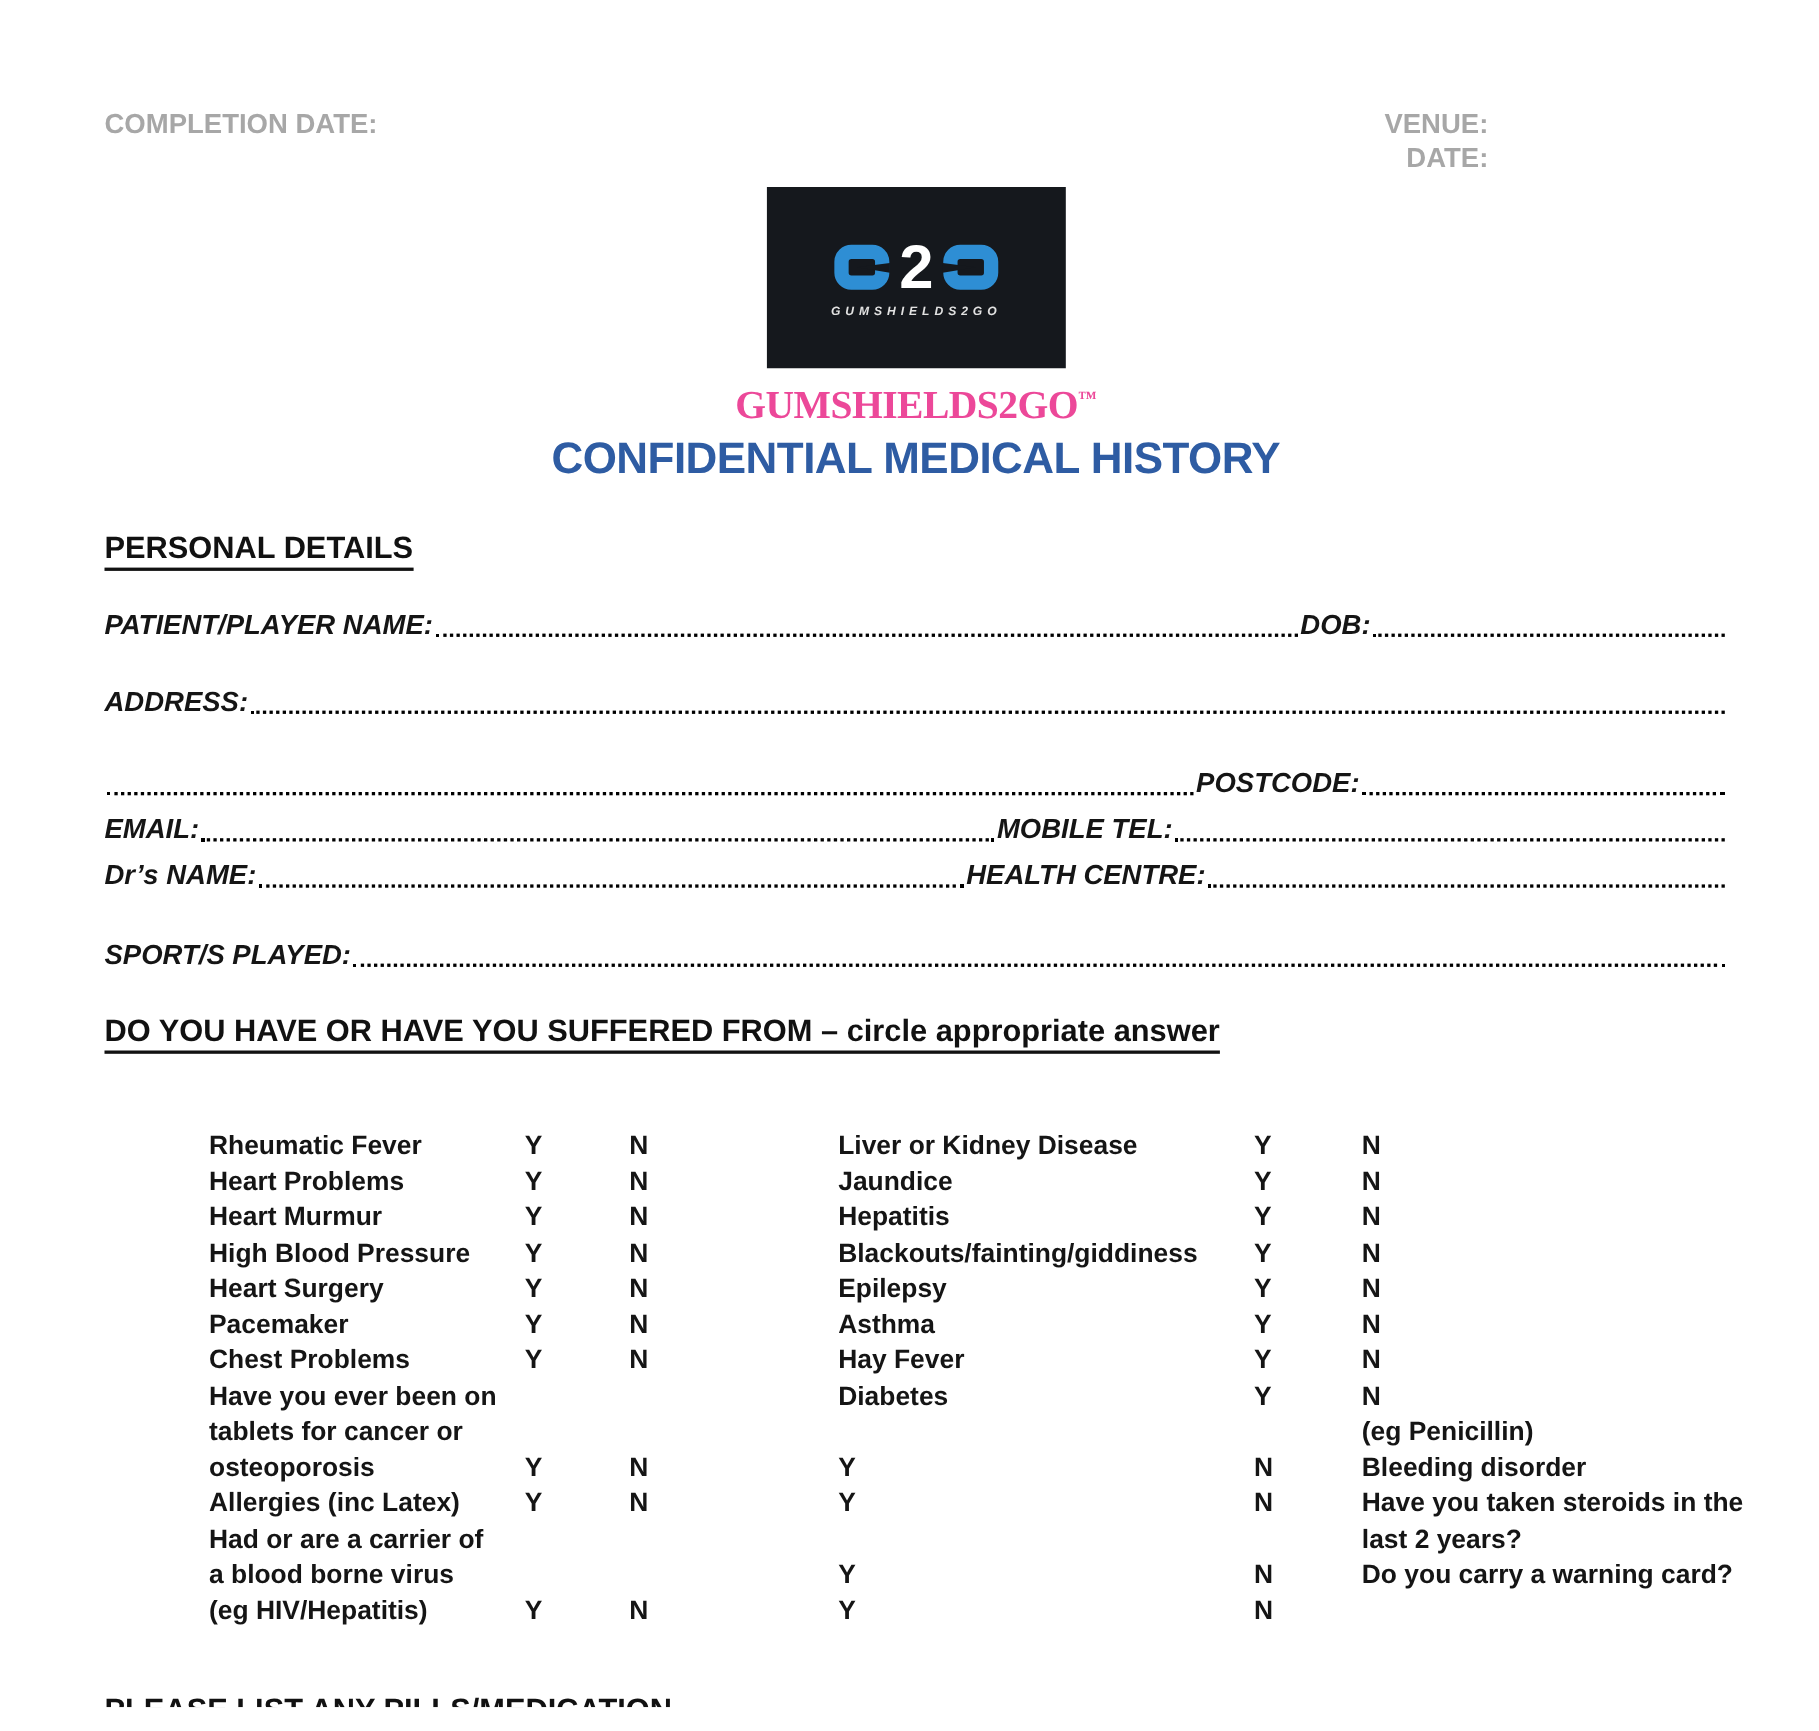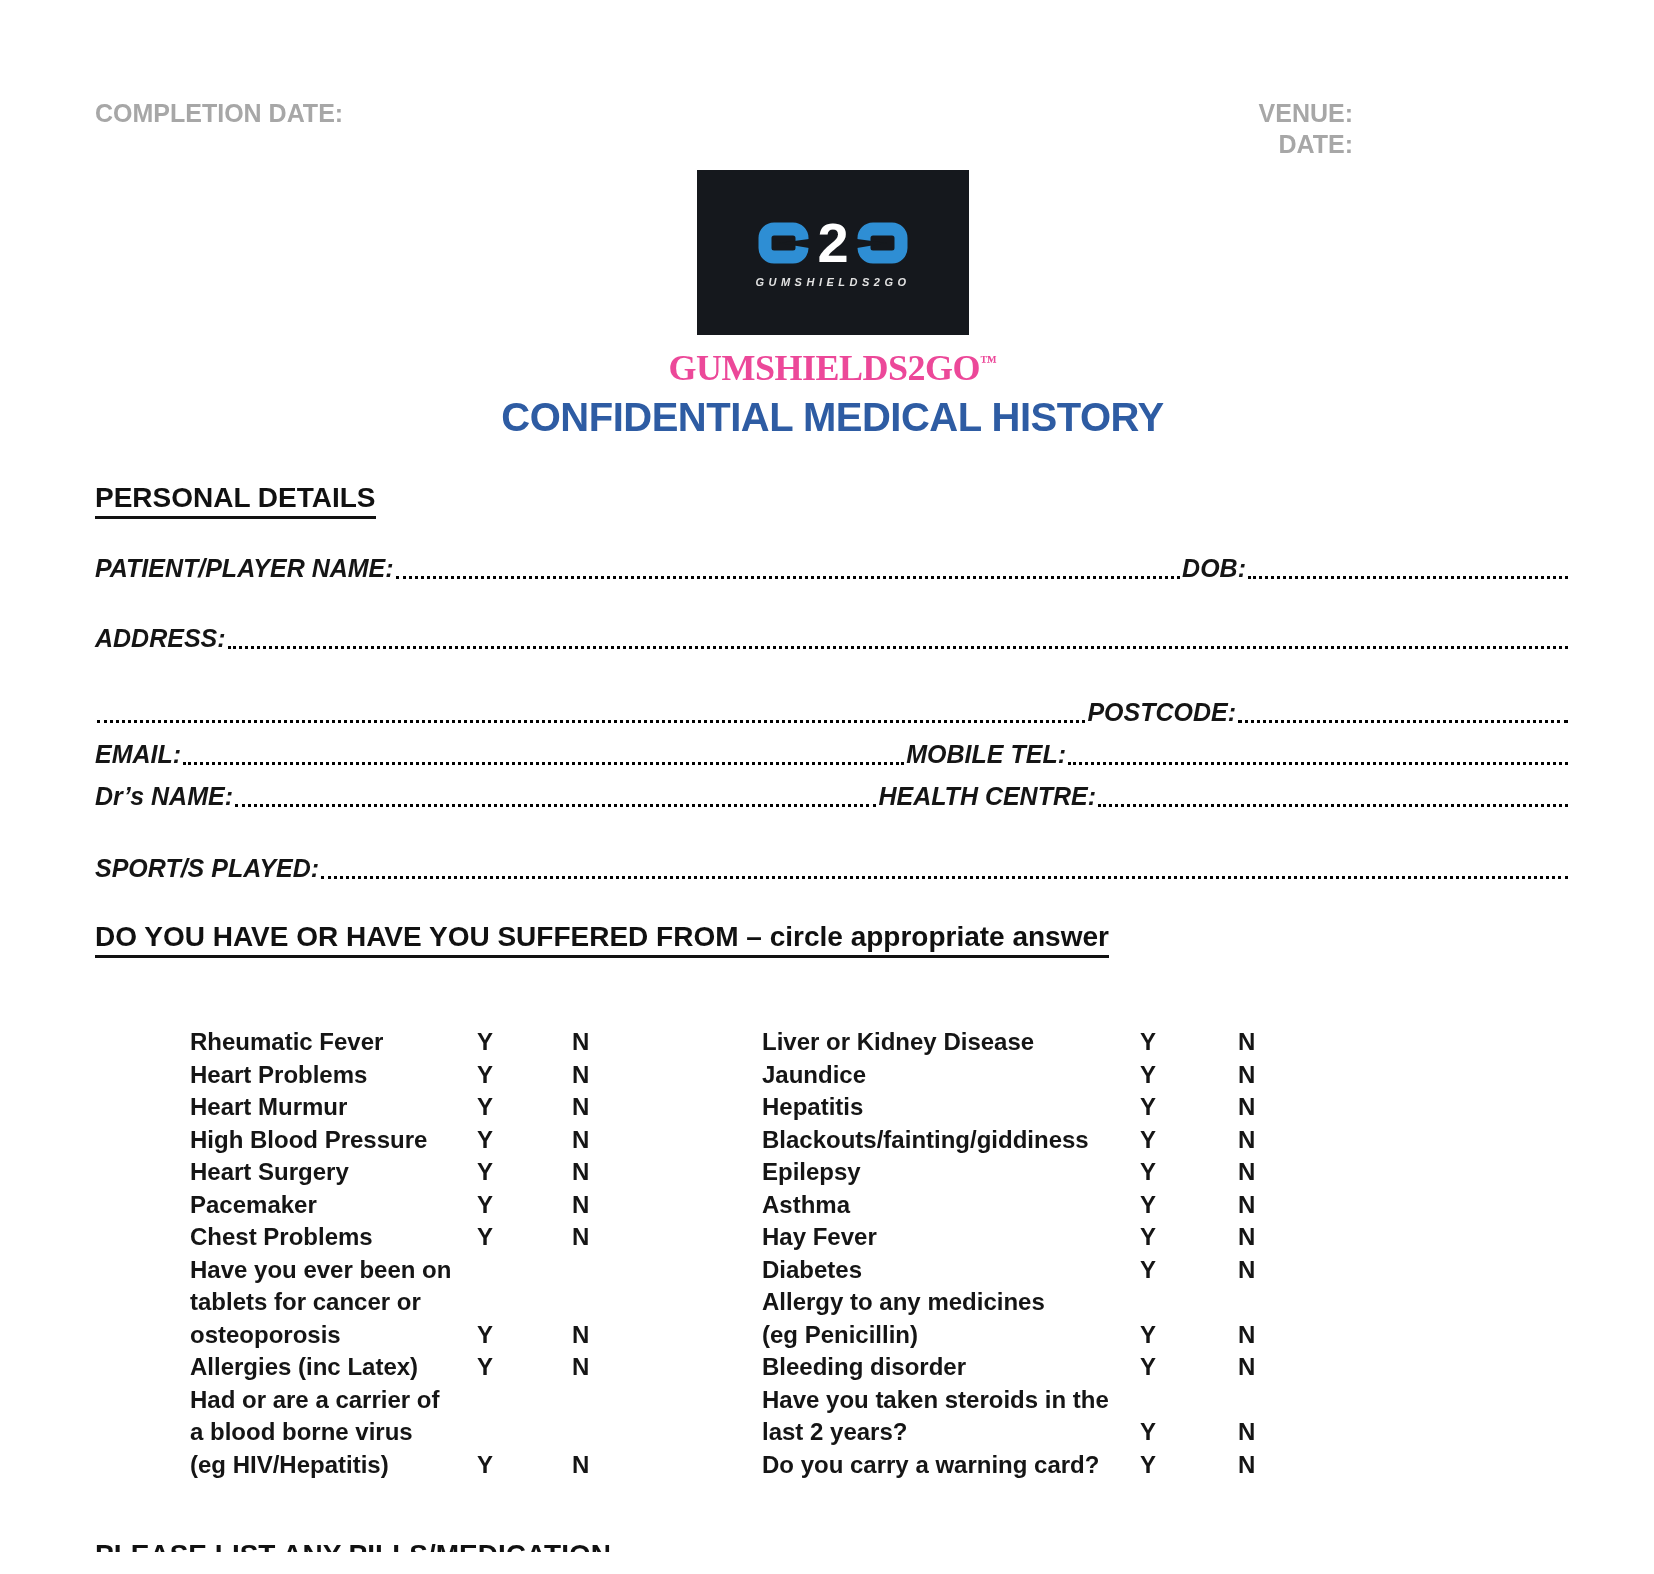--- a/index.html
+++ b/index.html
@@ -200,21 +200,20 @@
         <div>N</div>
         <div class="cl-label">Asthma</div>
         <div>Y</div>
         <div>N</div>
         <div class="cl-label">Hay Fever</div>
         <div>Y</div>
         <div>N</div>
         <div class="cl-label">Diabetes</div>
         <div>Y</div>
         <div>N</div>
-        <div class="cl-label">Allergy to any medicines</div>
         <div></div>
         <div></div>
         <div class="cl-label">(eg Penicillin)</div>
         <div>Y</div>
         <div>N</div>
         <div class="cl-label">Bleeding disorder</div>
         <div>Y</div>
         <div>N</div>
         <div class="cl-label">Have you taken steroids in the</div>
         <div></div>

